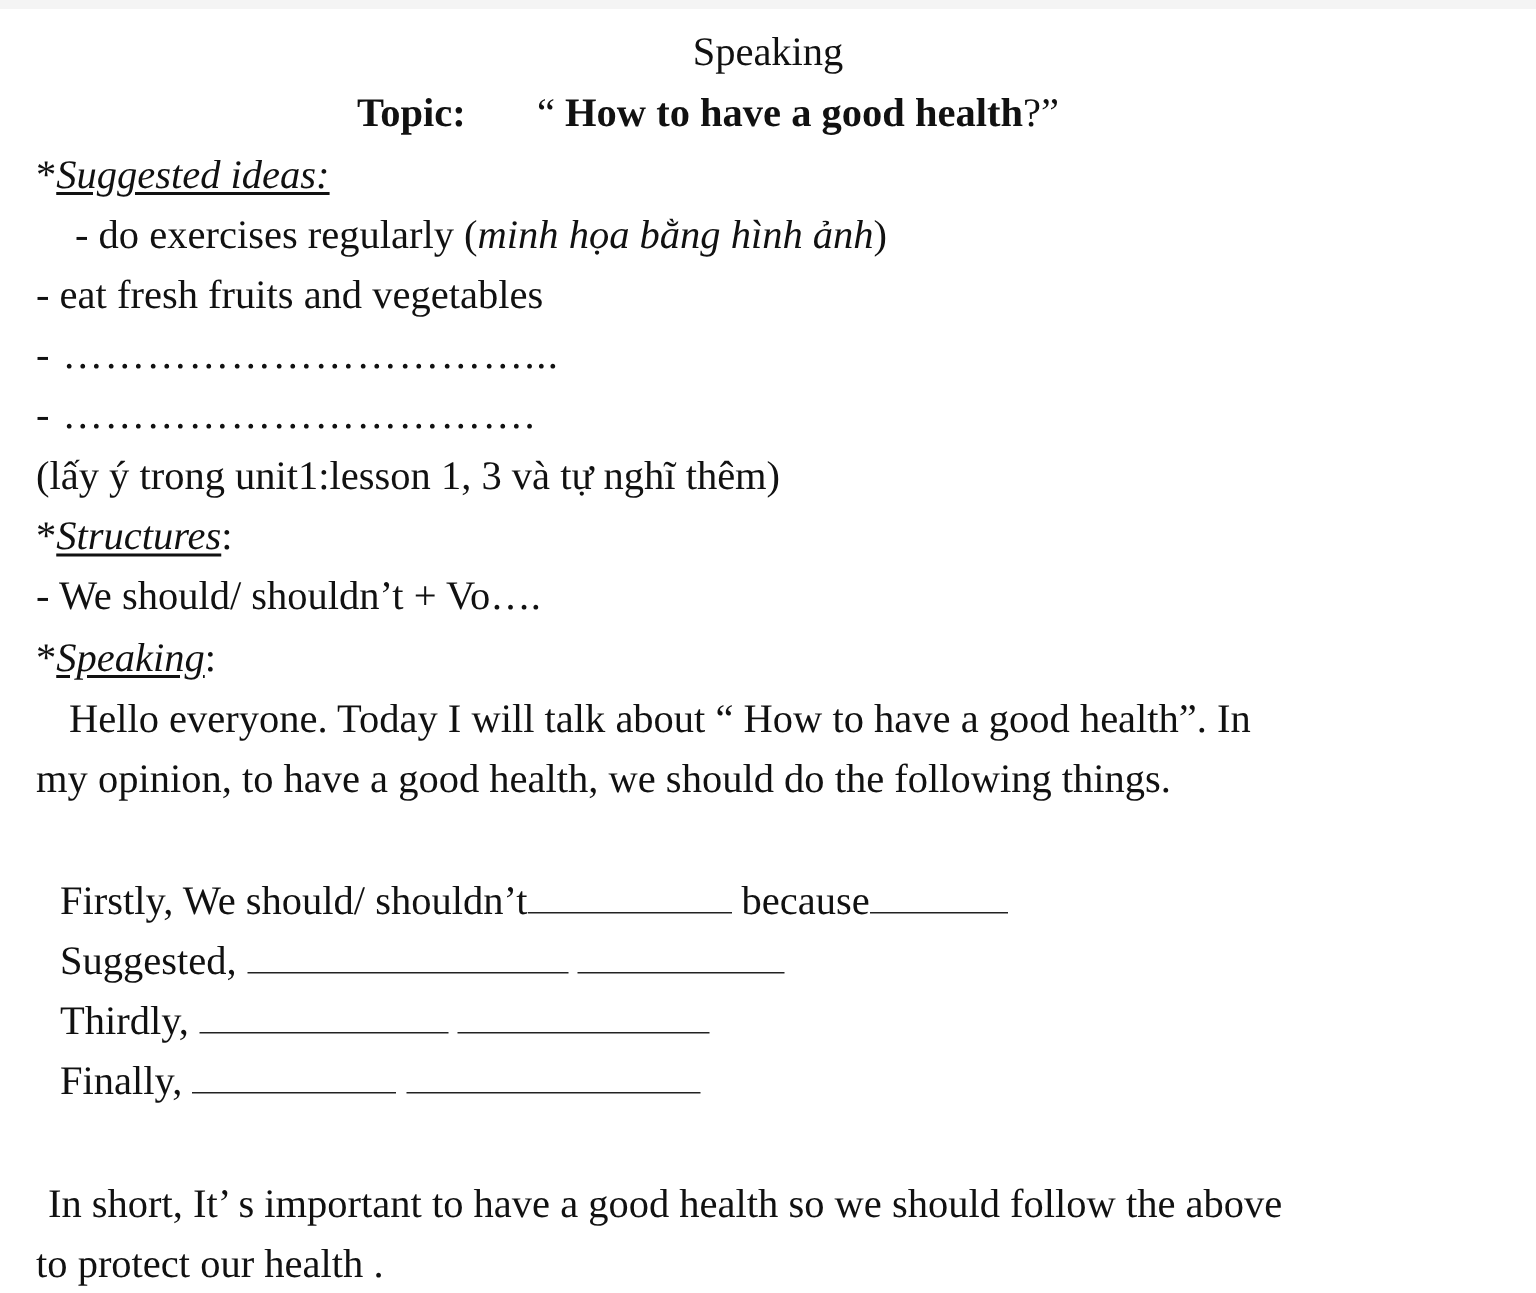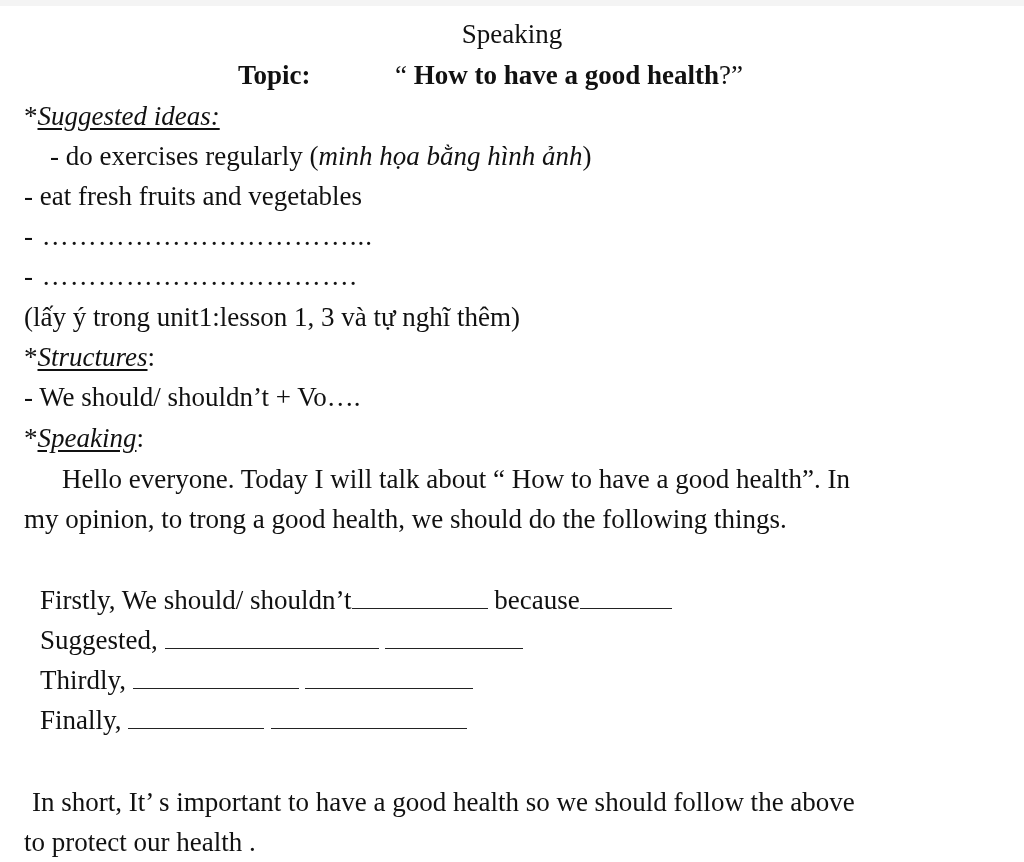--- a/index.html
+++ b/index.html
@@ -47,21 +47,21 @@
 
 <div class="top-strip"></div>
 
 <div class="line center" style="top:18px;">
   <span>Speaking</span>
 </div>
 
 <div class="line" style="top:59px; left:238px;font-weight:bold;">
   <span>Topic:</span>
 </div>
-<div class="line" style="top:59px; left:395px;">
+<div class="line" style="top:59px; left:358px;">
   <span>“ </span><span class="bold">How to have a good health</span><span>?”</span>
 </div>
 
 <div class="line" style="top:100px; left:24px;">
   <span>*</span><span class="italic ul">Suggested ideas:</span>
 </div>
 
 <div class="line" style="top:140px; left:50px;text-align:center;">
   <span>- do exercises regularly (</span><span class="italic">minh họa bằng hình ảnh</span><span>)</span>
 </div>
@@ -87,25 +87,25 @@
 </div>
 
 <div class="line" style="top:381px; left:24px;">
   <span>- We should/ shouldn’t + Vo….</span>
 </div>
 
 <div class="line" style="top:422px; left:24px;">
   <span>*</span><span class="italic ul">Speaking</span><span>:</span>
 </div>
 
-<div class="line" style="top:463px; left:46px;margin-left:16px;">
+<div class="line" style="top:463px; left:46px;">
   <span>Hello everyone. Today I will talk about “ How to have a good health”. In</span>
 </div>
 <div class="line" style="top:503px; left:24px;">
-  <span>my opinion, to trong a good health, we should do the following things.</span>
+  <span>my opinion, to have a good health, we should do the following things.</span>
 </div>
 
 <div class="line" style="top:584px; left:40px;">
   <span>Firstly, We should/ shouldn’t</span><span class="blank" style="width:136px;"></span>
   <span>because</span><span class="blank" style="width:92px;"></span>
 </div>
 
 <div class="line" style="top:624px; left:40px;">
   <span>Suggested,</span>
   <span class="blank" style="width:214px;"></span>

